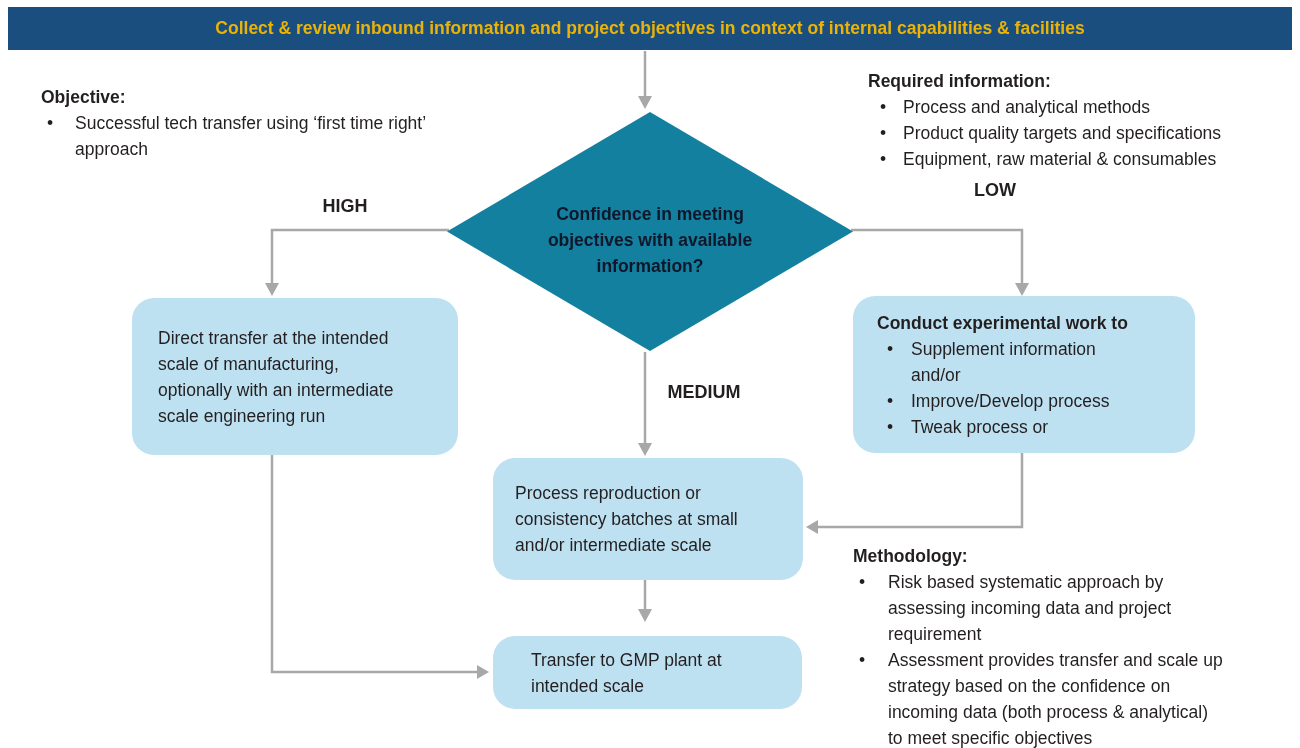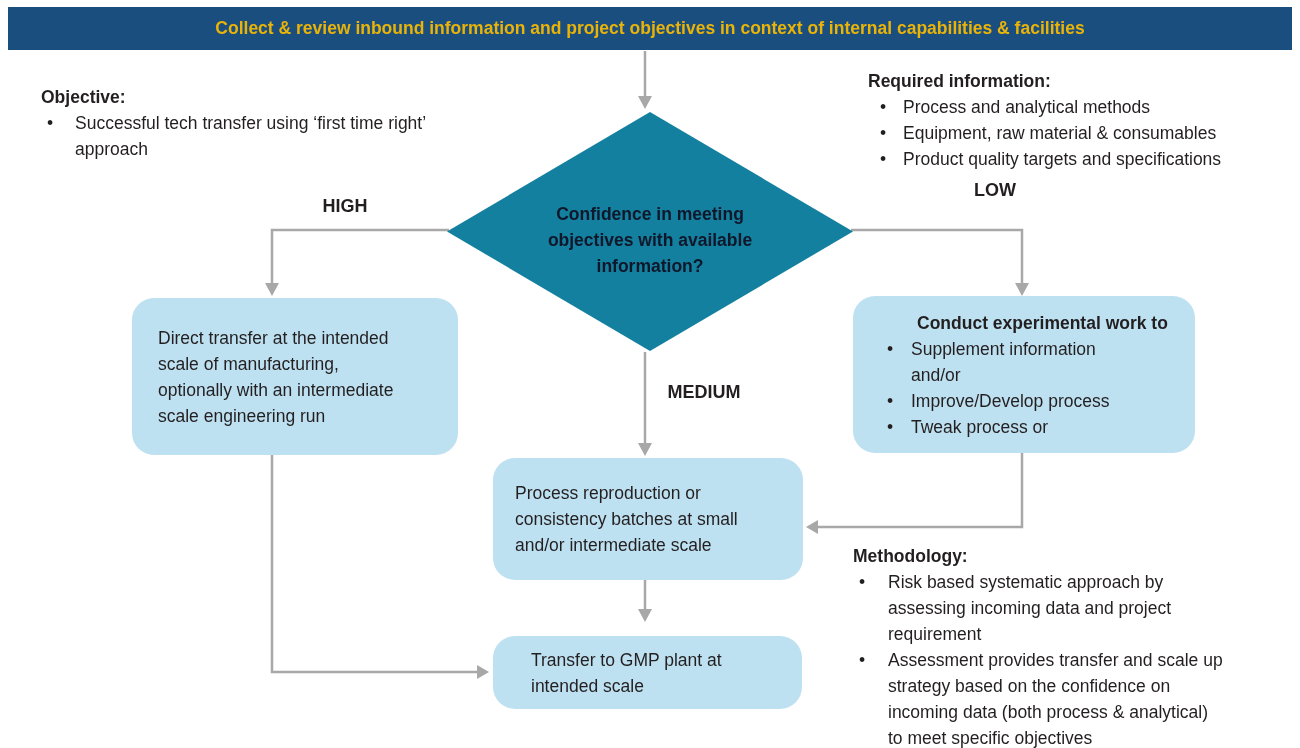--- a/index.html
+++ b/index.html
@@ -41,21 +41,21 @@
   
   .pbox{
     position:absolute;background:#BEE1F2;border-radius:22px;z-index:2;
     font-size:17.5px;line-height:26px;box-sizing:border-box;
     display:flex;flex-direction:column;justify-content:center;
   }
   .box-direct{left:112px;top:298px;width:326px;height:157px;padding-left:26px;padding-right:12px;margin-left:20px;}
   .box-experimental{left:853px;top:296px;width:342px;height:157px;padding-left:24px;padding-right:8px;}
   .box-reproduction{left:493px;top:458px;width:310px;height:122px;padding-left:22px;padding-right:10px;}
   .box-gmp{left:493px;top:623px;width:309px;height:73px;padding-left:38px;padding-right:10px;margin-top:13px;}
-  .pbox .box-heading{font-weight:bold;margin-left:40px;}
+  .pbox .box-heading{font-weight:bold;}
 
   
   .side-block{position:absolute;font-size:17.5px;line-height:26px;z-index:3;}
   .side-block .heading{font-weight:bold;}
   .side-block ul, .pbox ul{list-style:none;margin:0;}
   .side-block li, .pbox li{display:flex;align-items:flex-start;}
   .side-block li::before, .pbox li::before{content:"\2022";flex:none;}
 
   .objective{left:28px;top:84px;width:470px;margin-left:13px;}
   .objective ul{padding:0 0 0 6px;}
@@ -120,24 +120,24 @@
   </ul>
 </div>
 
 <div class="side-block required">
   <div class="heading">Required information:</div>
   <ul>
     <li>
         <span>Process and analytical methods</span>
       </li>
     <li>
-        <span>Equipment, raw material &amp; consumables</span>
+        <span>Product quality targets and specifications</span>
       </li>
     <li>
-        <span>Product quality targets and specifications</span>
+        <span>Equipment, raw material &amp; consumables</span>
       </li>
   </ul>
 </div>
 
 <div class="diamond">
   <span class="preline">Confidence in meeting
 objectives with available
 information?</span>
 </div>
 

